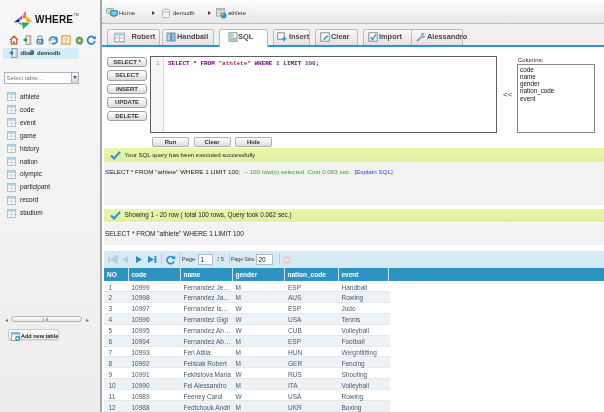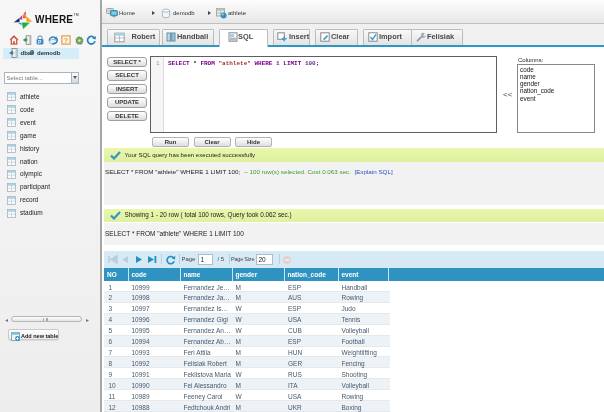--- a/index.html
+++ b/index.html
@@ -344,21 +344,21 @@
             <rect x="0.8" y="0.8" width="8.4" height="8.4" fill="#fff" stroke="#888"></rect>
             <path d="M2.5 5 L4.5 7.5 L8 2.5" fill="none" stroke="#3a9fd0" stroke-width="1.4"></path>
           </svg>
       <span class="tlabel" style="left:15px">Import</span>
     </div>
     <div class="tab" style="left:309px;width:52px">
       <svg class="ticon" style="left:4px" width="10" height="10" viewBox="0 0 10 10">
             <path d="M1.5 8.7 L5.2 5.2" stroke="#8a97a8" stroke-width="1.7" stroke-linecap="round"></path>
             <path d="M5 2.2 A2.6 2.6 0 0 1 8.8 1.6 L7.2 3.2 L8 4.4 L9.6 3 A2.6 2.6 0 0 1 5.6 5.6 Z" fill="#9aa8b8"></path>
           </svg>
-      <span class="tlabel" style="left:15px">Felisiak</span>
+      <span class="tlabel" style="left:15px">Alessandro</span>
     </div>
   </div>
   <div id="tabline"></div>
 
   <div class="sbtn" style="top:56.8px">SELECT *</div>
   <div class="sbtn" style="top:70.3px">SELECT</div>
   <div class="sbtn" style="top:83.8px">INSERT</div>
   <div class="sbtn" style="top:97.3px">UPDATE</div>
   <div class="sbtn" style="top:110.8px">DELETE</div>
 

